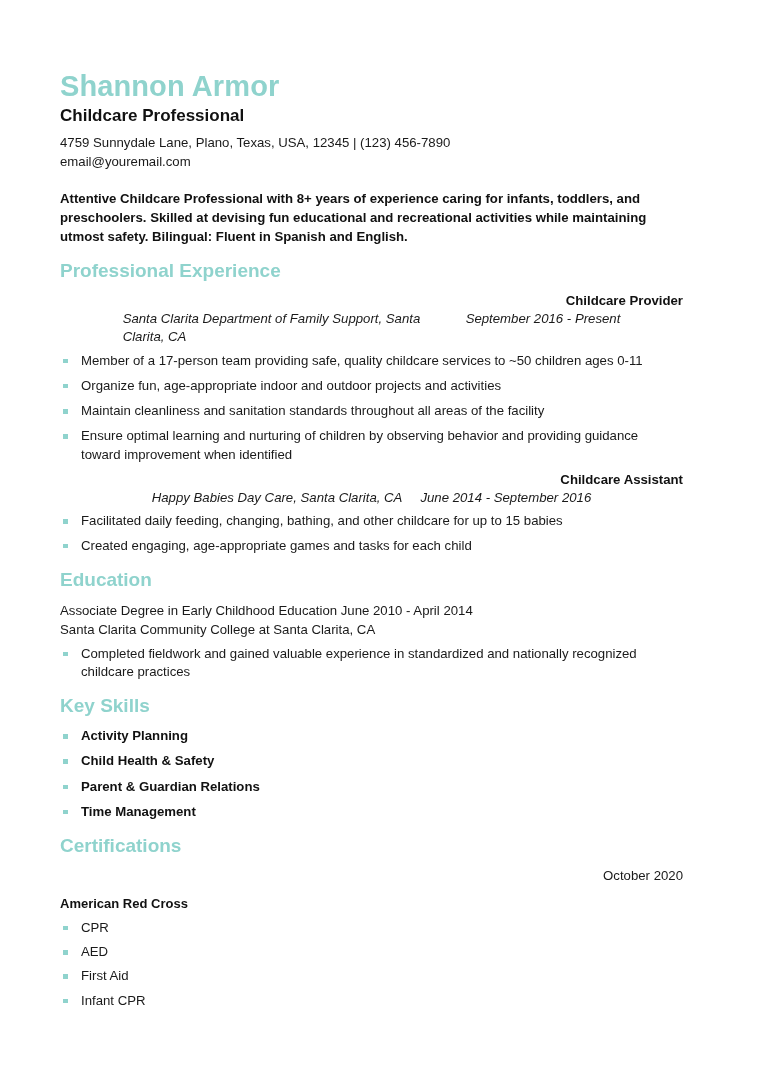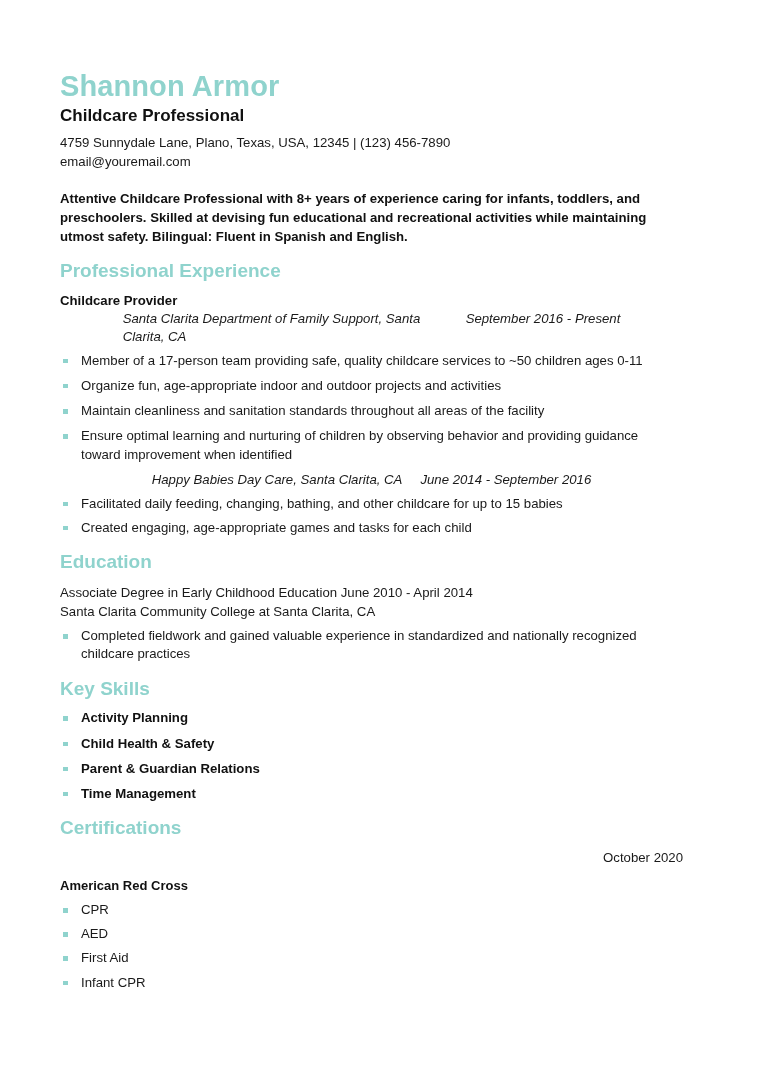--- a/index.html
+++ b/index.html
@@ -65,20 +65,21 @@
     line-height: 1.2;
   }
 
   
   .entry { margin-bottom: 2px; }
   .entry-title {
     font-size: 13.2px;
     font-weight: bold;
     color: #111111;
     line-height: 1.35;
+    text-align: right;
   }
   .entry-meta {
     display: flex;
     align-items: flex-start;
     justify-content: center;
     gap: 18px;
   }
   .entry-org {
     font-size: 13.2px;
     font-style: italic;
@@ -172,20 +173,21 @@
     </div>
     <ul class="bullets">
       <li>Member of a 17-person team providing safe, quality childcare services to ~50 children ages 0-11</li>
       <li>Organize fun, age-appropriate indoor and outdoor projects and activities</li>
       <li>Maintain cleanliness and sanitation standards throughout all areas of the facility</li>
       <li>Ensure optimal learning and nurturing of children by observing behavior and providing guidance toward improvement when identified</li>
     </ul>
   </div>
 
   <div class="entry">
+    <div class="entry-title">Childcare Assistant</div>
     <div class="entry-meta">
       <div class="entry-org">Happy Babies Day Care, Santa Clarita, CA</div>
       <div class="entry-dates">June 2014 - September 2016</div>
     </div>
     <ul class="bullets tight">
       <li>Facilitated daily feeding, changing, bathing, and other childcare for up to 15 babies</li>
       <li>Created engaging, age-appropriate games and tasks for each child</li>
     </ul>
   </div>
 

